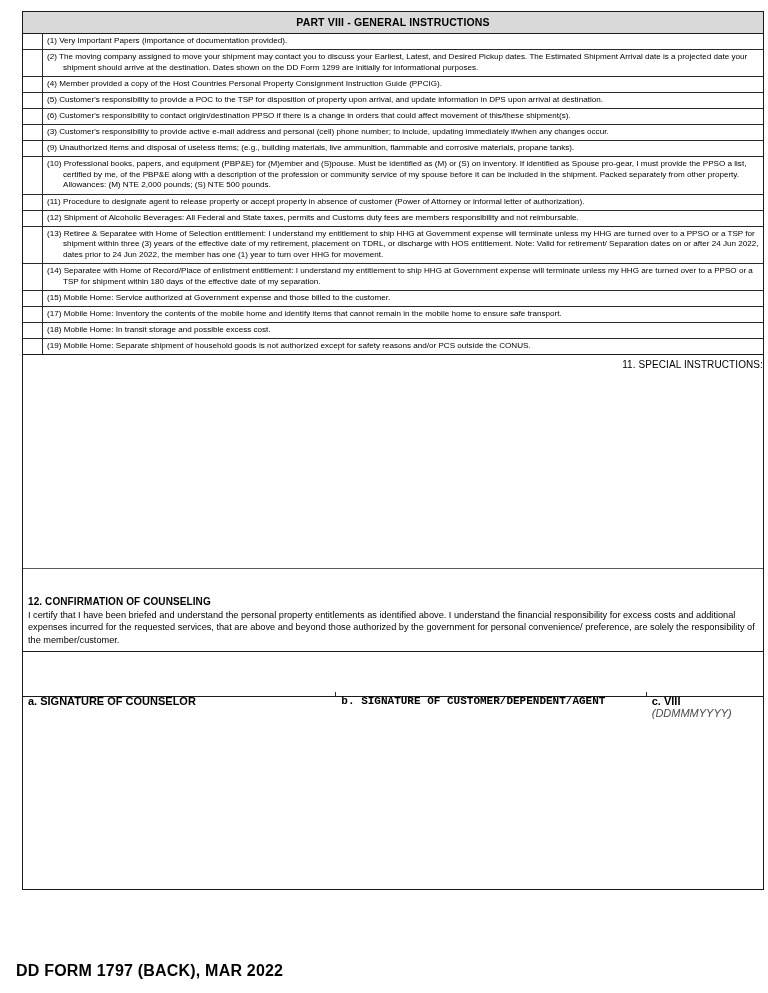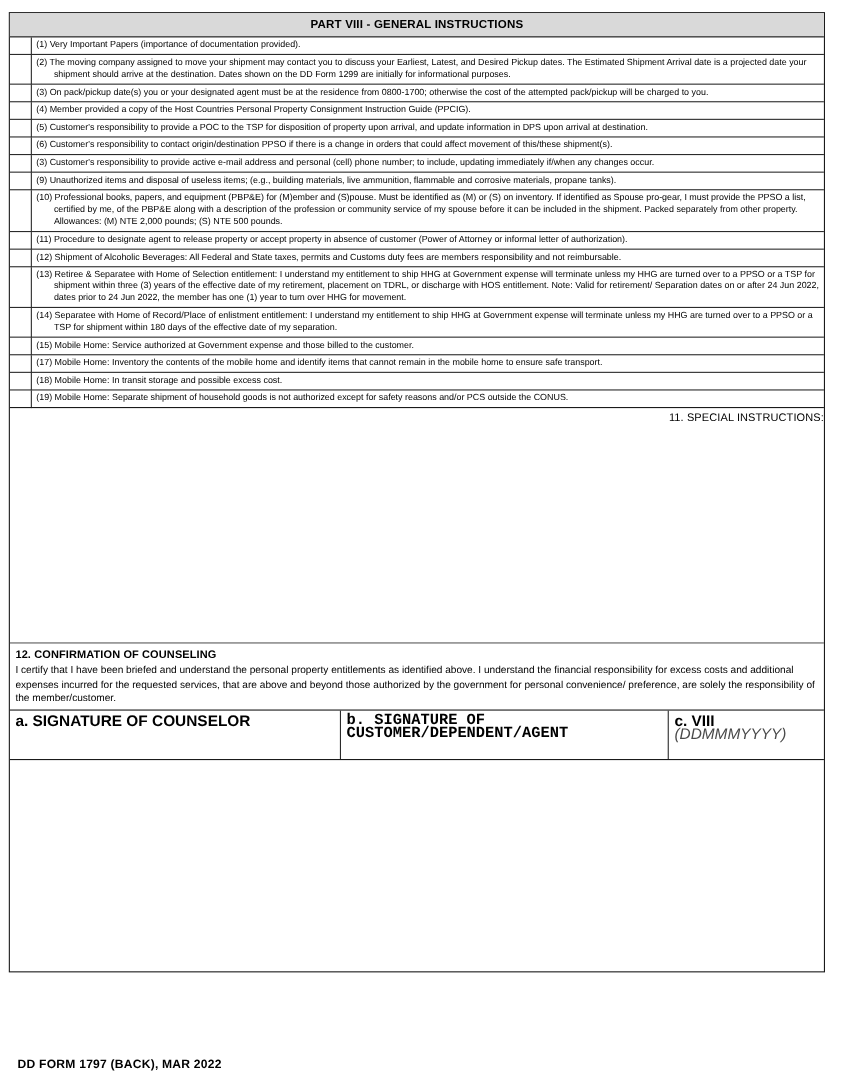--- a/index.html
+++ b/index.html
@@ -18,21 +18,21 @@
     position: relative;
     width: 768px;
     height: 993px;
     box-sizing: border-box;
     padding: 0;
   }
 
   
   .form-frame {
     position: absolute;
-    left: 8px;
+    left: 22px;
     top: 11px;
     width: 742px;
     border: 1.6px solid #1a1a1a;
     box-sizing: border-box;
     background: #fff;
   }
 
   
   .part-header {
     background: #d9d9d9;
@@ -89,20 +89,21 @@
     letter-spacing: 0.1px;
     text-align: right;
   }
   .sec11-body {
     height: 194px;
   }
 
   
   .sec12-head {
     padding: 4px 6px 5px 5px;
+    margin-top: 22px;
   }
   .sec12-title {
     font-size: 10px;
     font-weight: bold;
     line-height: 13px;
     letter-spacing: 0.1px;
   }
   .sec12-text {
     font-size: 9.2px;
     line-height: 12.4px;
@@ -111,43 +112,44 @@
 
   
   .sig-row {
     display: flex;
     border-top: 1.3px solid #1a1a1a;
     border-bottom: 1.3px solid #1a1a1a;
     height: 44px;
   }
   .sig-cell {
     padding: 3px 0 0 5px;
-    font-size: 14px;
+    font-size: 11px;
     font-weight: bold;
     line-height: 12px;
     box-sizing: border-box;
+    margin-top: 40px;
   }
   .sig-a { width: 315px; border-right: 1.1px solid #2b2b2b; }
   .sig-b { width: 312px; border-right: 1.1px solid #2b2b2b; font-family: Liberation Mono, monospace; }
   .sig-c { flex: 1 1 auto; }
   .sig-c .hint {
     font-weight: normal;
     font-style: italic;
     color: #4a4a4a;
   }
   .sig-blank {
     height: 192px;
   }
 
   
   .footer {
     position: absolute;
     left: 16px;
     top: 962px;
-    font-size: 11px;
+    font-size: 16px;
     font-weight: bold;
     letter-spacing: 0.2px;
   }
 </style>
 </head>
 <body>
 
 <div class="page">
 
   <div class="form-frame">
@@ -159,26 +161,20 @@
           <tr>
             <td class="chk-cell"></td>
             <td class="instr-cell">
               <span class="hang">(1) Very Important Papers (importance of documentation provided).</span>
             </td>
           </tr>
           <tr>
             <td class="chk-cell"></td>
             <td class="instr-cell">
               <span class="hang">(2) The moving company assigned to move your shipment may contact you to discuss your Earliest, Latest, and Desired Pickup dates.  The Estimated Shipment Arrival date is a projected date your shipment should arrive at the destination.  Dates shown on the DD Form 1299 are initially for informational purposes.</span>
-            </td>
-          </tr>
-          <tr>
-            <td class="chk-cell"></td>
-            <td class="instr-cell">
-              <span class="hang">(3) On pack/pickup date(s) you or your designated agent must be at the residence from 0800-1700; otherwise the cost of the attempted pack/pickup will be charged to you.</span>
             </td>
           </tr>
           <tr>
             <td class="chk-cell"></td>
             <td class="instr-cell">
               <span class="hang">(4) Member provided a copy of the Host Countries Personal Property Consignment Instruction Guide (PPCIG).</span>
             </td>
           </tr>
           <tr>
             <td class="chk-cell"></td>

